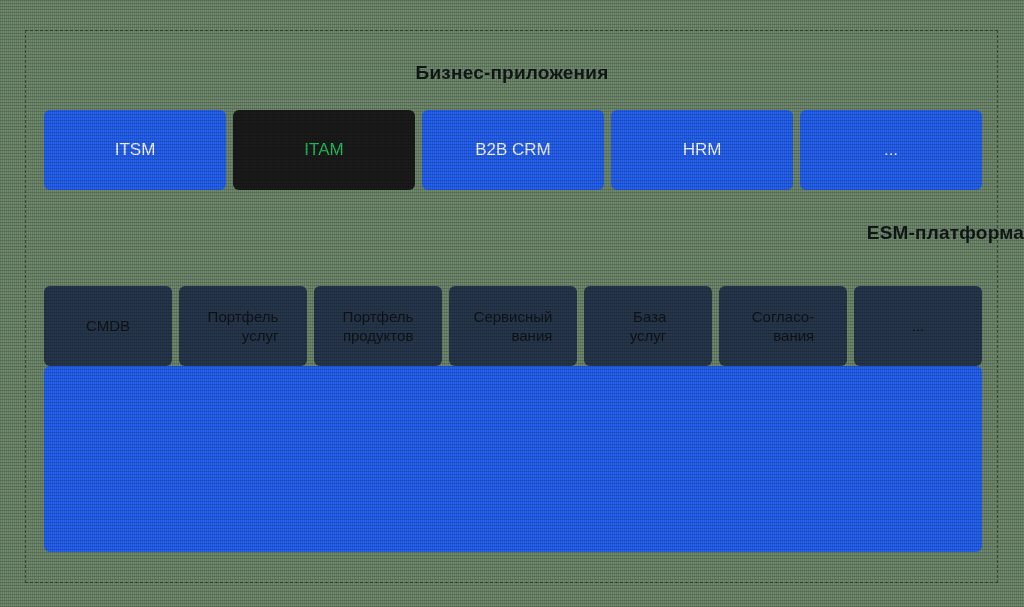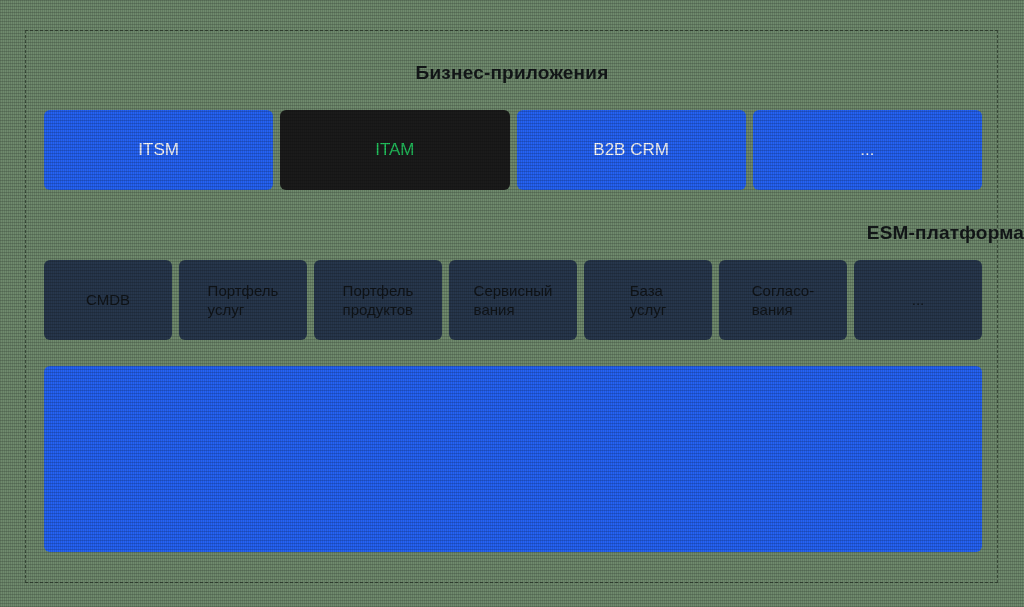--- a/index.html
+++ b/index.html
@@ -67,30 +67,30 @@
 
   
   .card-row {
     position: absolute;
     left: 44px;
     width: 938px;
     display: flex;
     gap: 7px;
   }
   #row-business-apps { top: 110px; height: 80px; }
-  #row-platform-modules { top: 260px; height: 80px; }
+  #row-platform-modules { top: 286px; height: 80px; }
 
   .card {
     flex: 1 1 0;
     height: 80px;
     border-radius: 6px;
     display: flex;
     align-items: center;
     justify-content: center;
-    text-align: left;
+    text-align: right;
     box-sizing: border-box;
     padding: 4px 6px;
     line-height: 1.28;
   }
 
   .card.app {
     background: #2563f5;
     color: #ffffff;
     font-size: 17px;
   }
@@ -142,20 +142,23 @@
 
     <div class="card app active">
       <span class="card-label">ITAM</span>
     </div>
 
 
     <div class="card app">
       <span class="card-label">B2B CRM</span>
     </div>
 
+    <div class="card app">
+      <span class="card-label">HRM</span>
+    </div>
 
     <div class="card app">
       <span class="card-label">...</span>
     </div>
   </div>
 
   <div id="title-platform" class="section-title">ESM-платформа</div>
 
   <div id="row-platform-modules" class="card-row">
 

